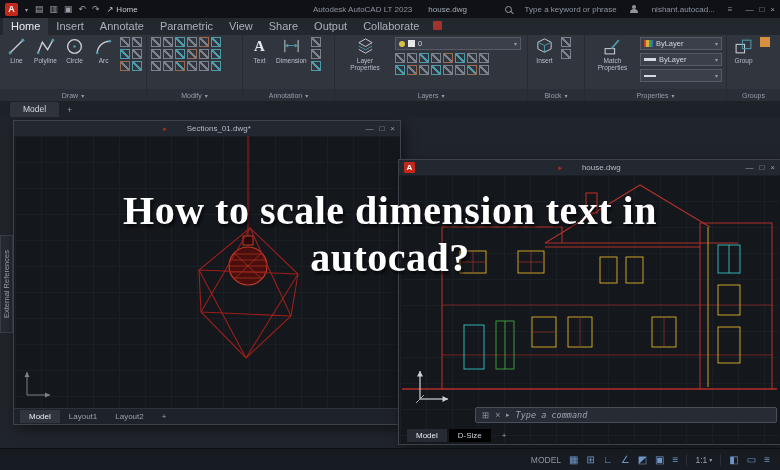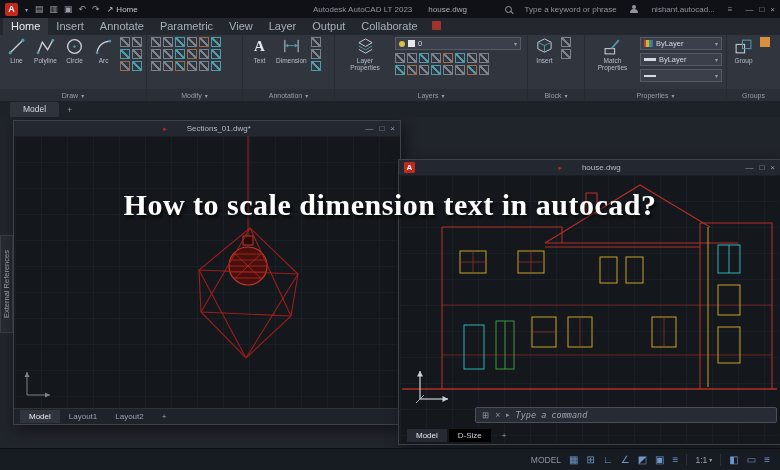--- a/index.html
+++ b/index.html
@@ -74,21 +74,21 @@
   .ltab{padding:2px 9px}
   .ltab.active{background:#2f343d;color:#e9ecf1}
   .ltabs2{position:absolute;left:8px;bottom:2px;display:flex;align-items:center;gap:2px;font-size:8px;color:#99a0ab;z-index:4}
   .ltab2{padding:2px 9px;background:#262b33;color:#e6e9ed}
   .ltab2.gray{background:#000000;color:#ccd1d8}
   .cmdbar{position:absolute;left:76px;right:3px;bottom:21px;height:16px;background:#262b34;border:1px solid #4a4f59;border-radius:2px;display:flex;align-items:center;gap:6px;padding:0 6px;font-size:8.5px;color:#8b93a0;z-index:4}
   .cmd-text{font-family:"DejaVu Sans Mono",monospace;font-style:italic;color:#9aa2af}
   .ucs{position:absolute;left:7px;bottom:8px;z-index:2}
 
   
-  .overlay{position:absolute;left:76px;top:70px;width:628px;text-align:center;font-family:"Liberation Serif",serif;font-weight:bold;font-size:30px;line-height:1.18;letter-spacing:.5px;color:#ffffff;text-shadow:2px 3px 3px rgba(0,0,0,.65);z-index:40}
+  .overlay{position:absolute;left:76px;top:70px;width:628px;text-align:center;font-family:"Liberation Serif",serif;font-weight:bold;font-size:40px;line-height:1.18;letter-spacing:.5px;color:#ffffff;text-shadow:2px 3px 3px rgba(0,0,0,.65);z-index:40}
 
   
   .statusbar{position:absolute;left:0;right:0;bottom:0;height:22px;background:#171b22;border-top:1px solid #0d0f13;display:flex;align-items:center;justify-content:flex-end;gap:8px;padding:0 10px;font-size:8.5px;color:#8f96a3;z-index:60}
   .sb-icon{color:#6f96c8;font-size:10px;line-height:1}
   .sb-sep{width:1px;height:12px;background:#2a2f38}
   .sb-scale{display:flex;align-items:center;gap:2px;color:#9aa3b0}
   .caret{font-size:6px;color:#969da8}
 </style>
 </head>
 <body>
@@ -124,21 +124,21 @@
     </div>
   </div>
 </div>
 
 <div class="tabs-row">
   <span class="rtab active">Home</span>
   <span class="rtab">Insert</span>
   <span class="rtab">Annotate</span>
   <span class="rtab">Parametric</span>
   <span class="rtab">View</span>
-  <span class="rtab">Layer</span>
+  <span class="rtab">Share</span>
   <span class="rtab">Output</span>
   <span class="rtab">Collaborate</span>
   <span class="red-chip"></span>
 </div>
 
 <div class="ribbon">
 
   <div class="panel" style="width:147px">
     <div class="panel-body">
       <div class="tool">

